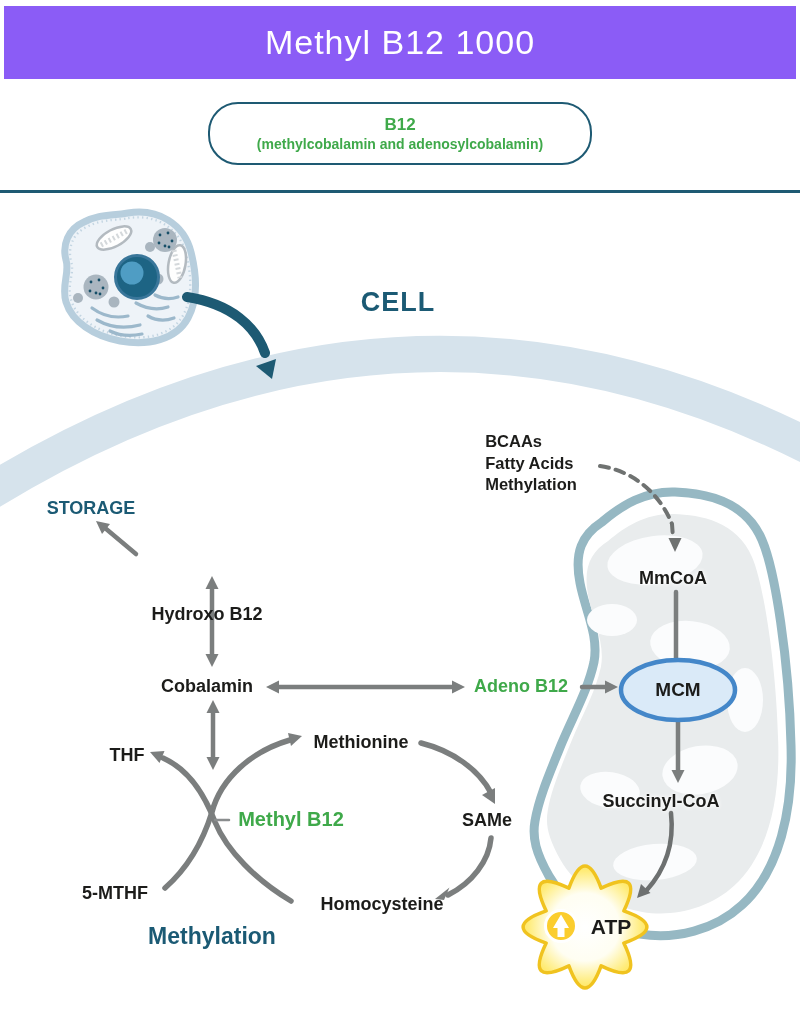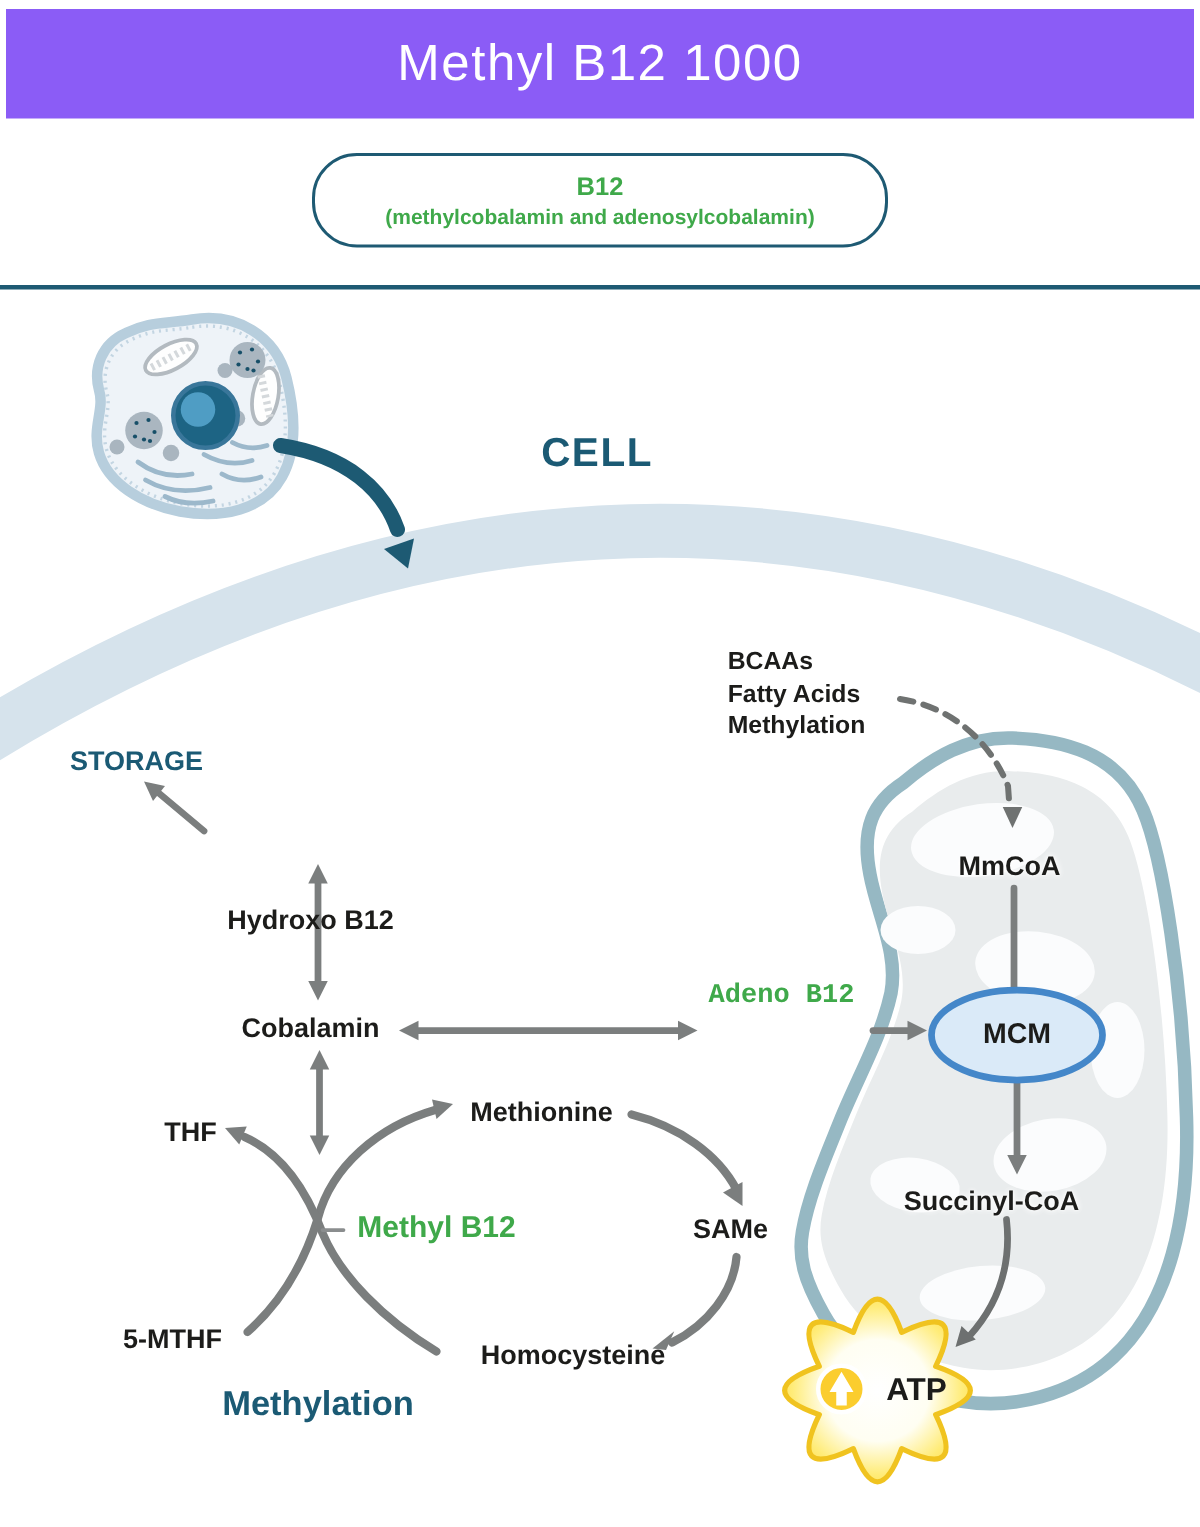--- a/index.html
+++ b/index.html
@@ -197,21 +197,21 @@
     <polygon points="637,898 641,884 650.5,893" fill="#6d7070"></polygon>
   </g>
 
   <ellipse cx="678" cy="690" rx="57" ry="30" fill="#daeaf8" stroke="#4487c9" stroke-width="4.5"></ellipse>
 </svg>
 
 <div class="lbl teal" style="left:398px;top:302px;font-size:27px;letter-spacing:1px;">CELL</div>
 <div class="lbl teal" style="left:91px;top:508px;">STORAGE</div>
 <div class="lbl" style="left:207px;top:570px;margin-top:44px;">Hydroxo B12</div>
 <div class="lbl" style="left:207px;top:686px;">Cobalamin</div>
-<div class="lbl green" style="left:521px;top:664px;font-family:Liberation Mono, monospace;">Adeno B12</div>
+<div class="lbl green" style="left:521px;top:686px;">Adeno B12</div>
 <div class="lbl" style="left:127px;top:755px;">THF</div>
 <div class="lbl" style="left:361px;top:742px;">Methionine</div>
 <div class="lbl green" style="left:291px;top:819px;font-size:20px;">Methyl B12</div>
 <div class="lbl" style="left:487px;top:820px;">SAMe</div>
 <div class="lbl" style="left:115px;top:893px;">5-MTHF</div>
 <div class="lbl" style="left:362px;top:904px;margin-left:20px;">Homocysteine</div>
 <div class="lbl teal" style="left:212px;top:936px;font-size:23px;">Methylation</div>
 
 <div class="lbl inputs" style="left:531px;top:463px;">
   <div>BCAAs</div>

